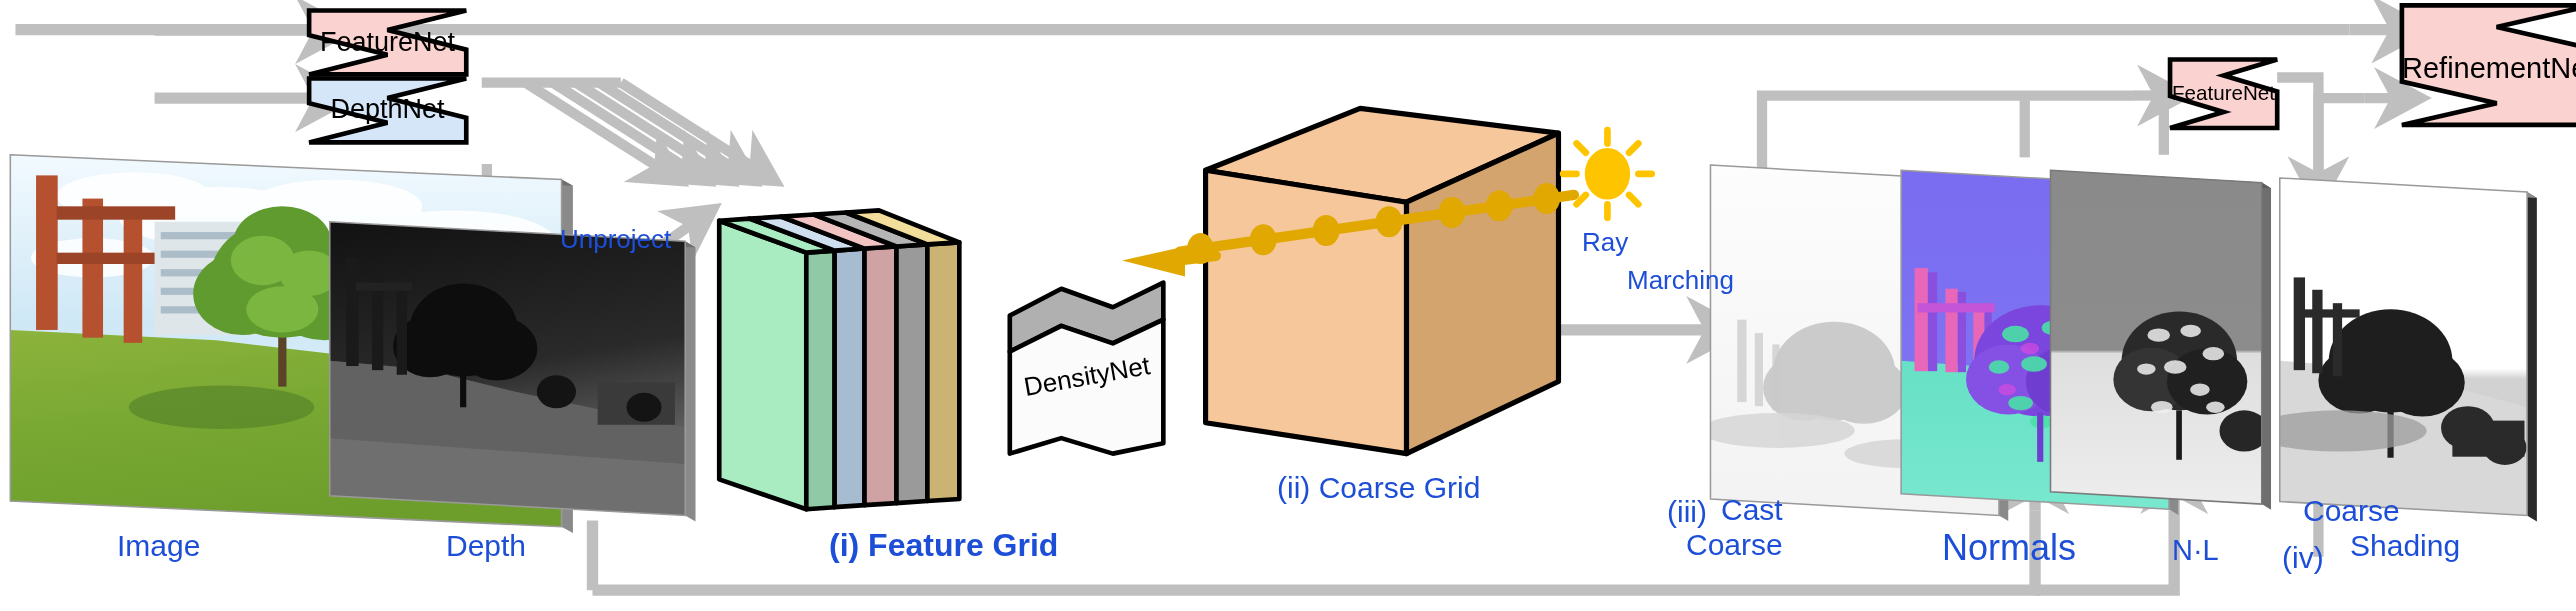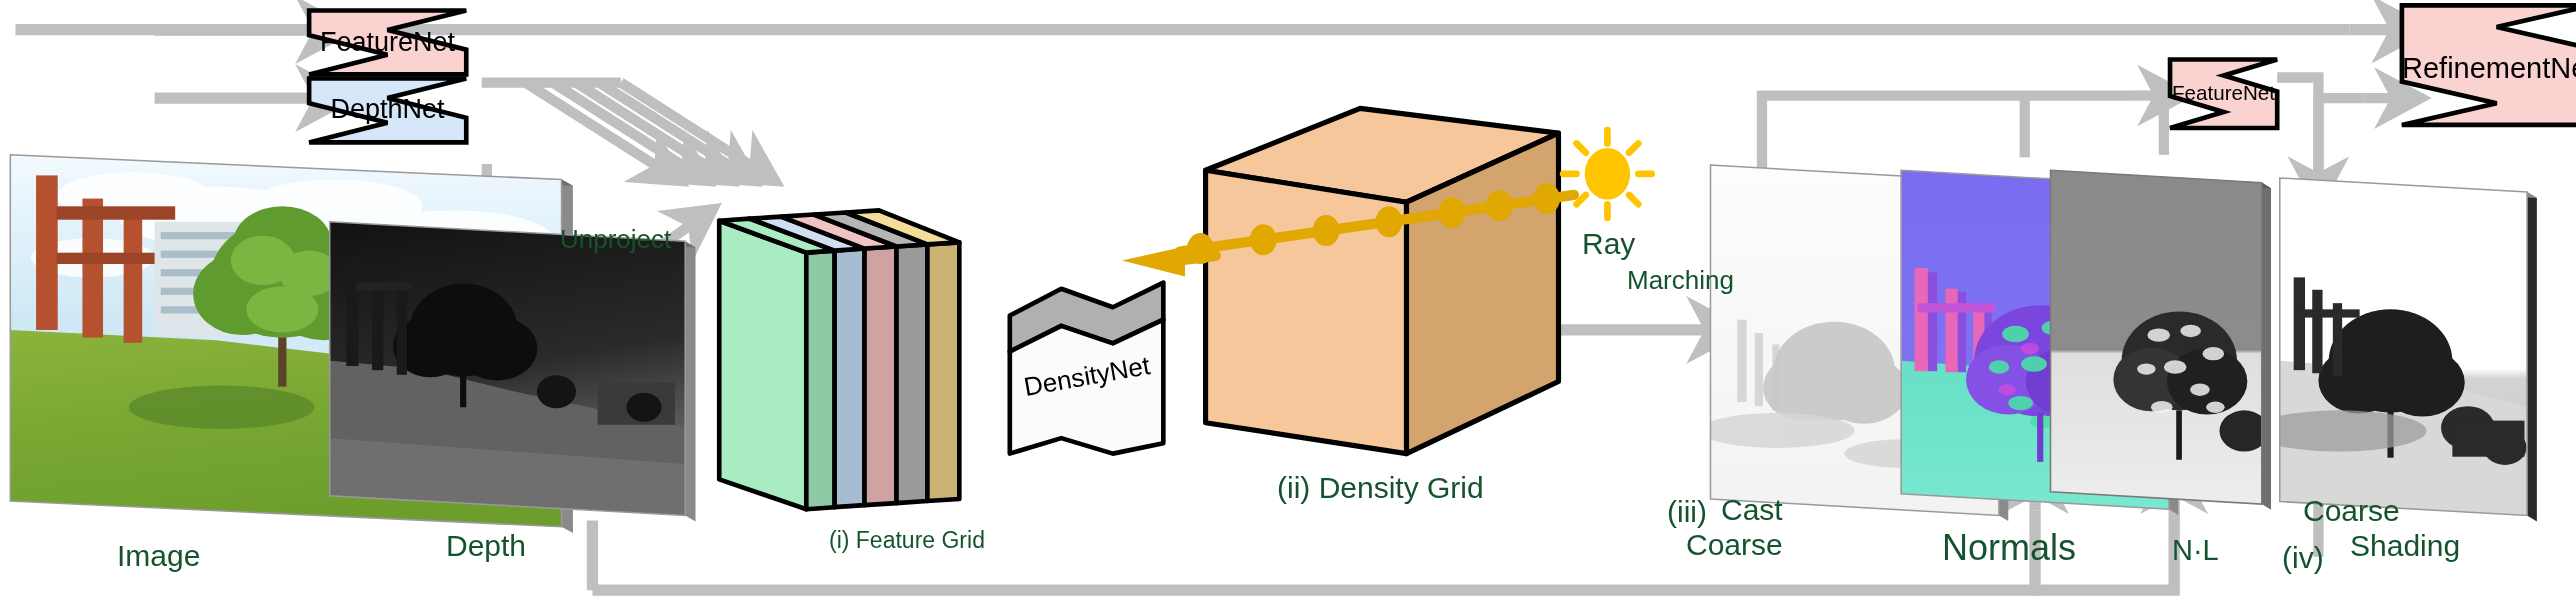--- a/index.html
+++ b/index.html
@@ -1,19 +1,19 @@
 <!DOCTYPE html>
 <html style="font-size:8.2px"><head>
 <meta charset="utf-8">
 <style>
   html,body{margin:0;padding:0;background:#fff;}
   body{width:2948px;height:612px;font-family:"Liberation Sans",sans-serif;overflow:hidden;}
   #stage{position:relative;width:2948px;height:612px;background:#ffffff;}
   svg.layer{position:absolute;left:0;top:0;width:2948px;height:612px;overflow:visible;}
-  .lbl{position:absolute;color:#14532d;font-family:"Liberation Sans",sans-serif;
+  .lbl{position:absolute;color:#1d4ed8;font-family:"Liberation Sans",sans-serif;
        white-space:nowrap;line-height:1.02;font-stretch:condensed;transform-origin:left top;}
   .netlabel{position:absolute;color:#000;font-family:"Liberation Sans",sans-serif;
        white-space:nowrap;text-align:center;pointer-events:none;}
 </style>
 </head>
 <body>
 
 <div id="stage">
 
 <svg class="layer" viewBox="0 0 5722 1187">
@@ -481,34 +481,34 @@
   </g>
 </svg>
 
 <div class="netlabel" style="left:309px;top:27px;width:157px;font-size:27px;">FeatureNet</div>
 <div class="netlabel" style="left:309px;top:94px;width:157px;font-size:27px;">DepthNet</div>
 <div class="netlabel" style="left:1007px;top:361px;width:160px;font-size:26px;transform:rotate(-10deg);transform-origin:center;">DensityNet</div>
 <div class="netlabel" style="left:2170px;top:81px;width:107px;font-size:20.6px;">FeatureNet</div>
 <div class="netlabel" style="left:2402px;top:52px;width:190px;font-size:29px;">RefinementNet</div>
 
 <div class="lbl" style="left:560px;top:226px;font-size:26px;">Unproject</div>
-<div class="lbl" style="left:1582px;top:229px;font-size:30px;">Ray</div>
+<div class="lbl" style="left:1582px;top:229px;font-size:26px;">Ray</div>
 <div class="lbl" style="left:1627px;top:267px;font-size:26px;">Marching</div>
 
-<div class="lbl" style="left:117px;top:531px;font-size:30px;margin-top:10px;">Image</div>
+<div class="lbl" style="left:117px;top:531px;font-size:30px;">Image</div>
 <div class="lbl" style="left:422px;top:531px;font-size:30px;margin-left:24px;">Depth</div>
 
 <div class="lbl" style="left:1667px;top:497px;font-size:30px;">(iii)</div>
 <div class="lbl" style="left:1721px;top:495px;font-size:30px;">Cast</div>
 <div class="lbl" style="left:1686px;top:530px;font-size:30px;">Coarse</div>
 
 <div class="lbl" style="left:1942px;top:530px;font-size:36px;">Normals</div>
 <div class="lbl" style="left:2172px;top:536px;font-size:29px;">N·L</div>
 
 <div class="lbl" style="left:2303px;top:496px;font-size:30px;">Coarse</div>
 <div class="lbl" style="left:2282px;top:543px;font-size:30px;">(iv)</div>
 <div class="lbl" style="left:2350px;top:531px;font-size:30px;">Shading</div>
 
-<div class="lbl" style="left:829px;top:529px;font-size:23px;">(i) Feature Grid</div>
-<div class="lbl" style="left:1277px;top:473px;font-size:30px;">(ii) Density Grid</div>
+<div class="lbl" style="left:829px;top:529px;font-size:32px;font-weight:bold;">(i) Feature Grid</div>
+<div class="lbl" style="left:1277px;top:473px;font-size:30px;">(ii) Coarse Grid</div>
 
 </div>
 
 
 </body></html>

